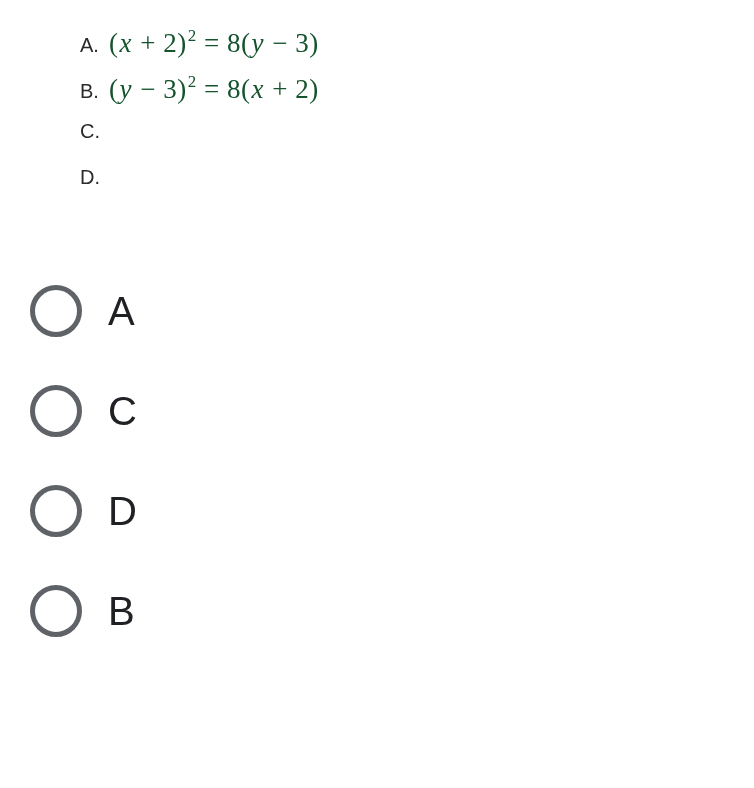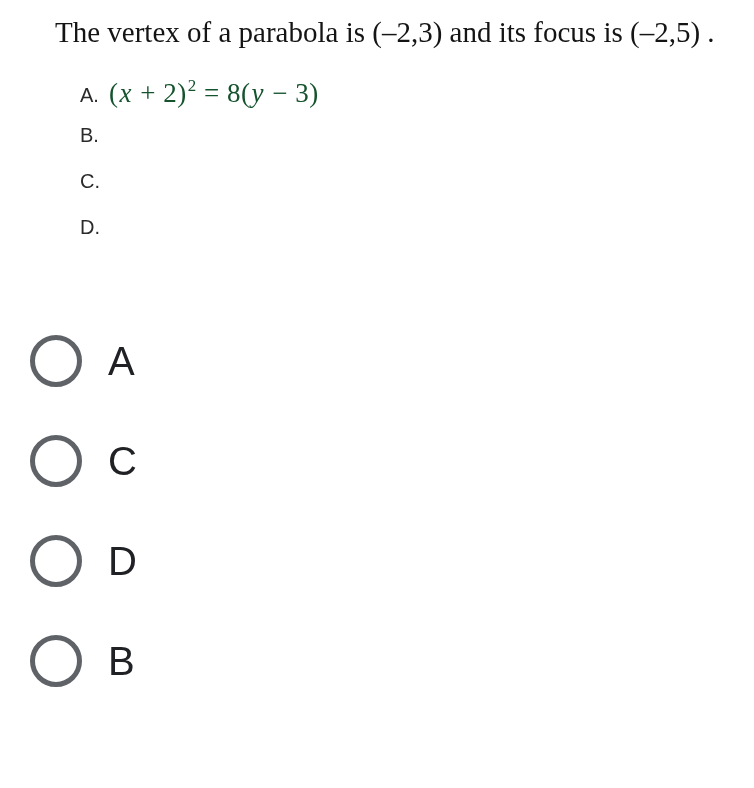--- a/index.html
+++ b/index.html
@@ -91,32 +91,32 @@
     font-size: 40px;
     color: #202124;
   }
 </style>
 </head>
 <body>
 
 <div>
 
   <div class="question">
-    <p class="q-line">The vertex of a parabola is (–2,3) and its focus is (–2,5) .</p>
   </div>
 
   <div class="options">
 
     <div class="option-row">
       <span class="opt-letter">A.</span>
       <span class="opt-math"><span>(</span><span class="var">x</span><span> + 2)</span><sup>2</sup><span> = 8(</span><span class="var">y</span><span> − 3)</span></span>
     </div>
 
     <div class="option-row">
       <span class="opt-letter">B.</span>
+      <span class="opt-math"><span>(</span><span class="var">y</span><span> − 3)</span><sup>2</sup><span> = 8(</span><span class="var">x</span><span> + 2)</span></span>
     </div>
 
     <div class="option-row">
       <span class="opt-letter">C.</span>
     </div>
 
     <div class="option-row">
       <span class="opt-letter">D.</span>
     </div>
 

